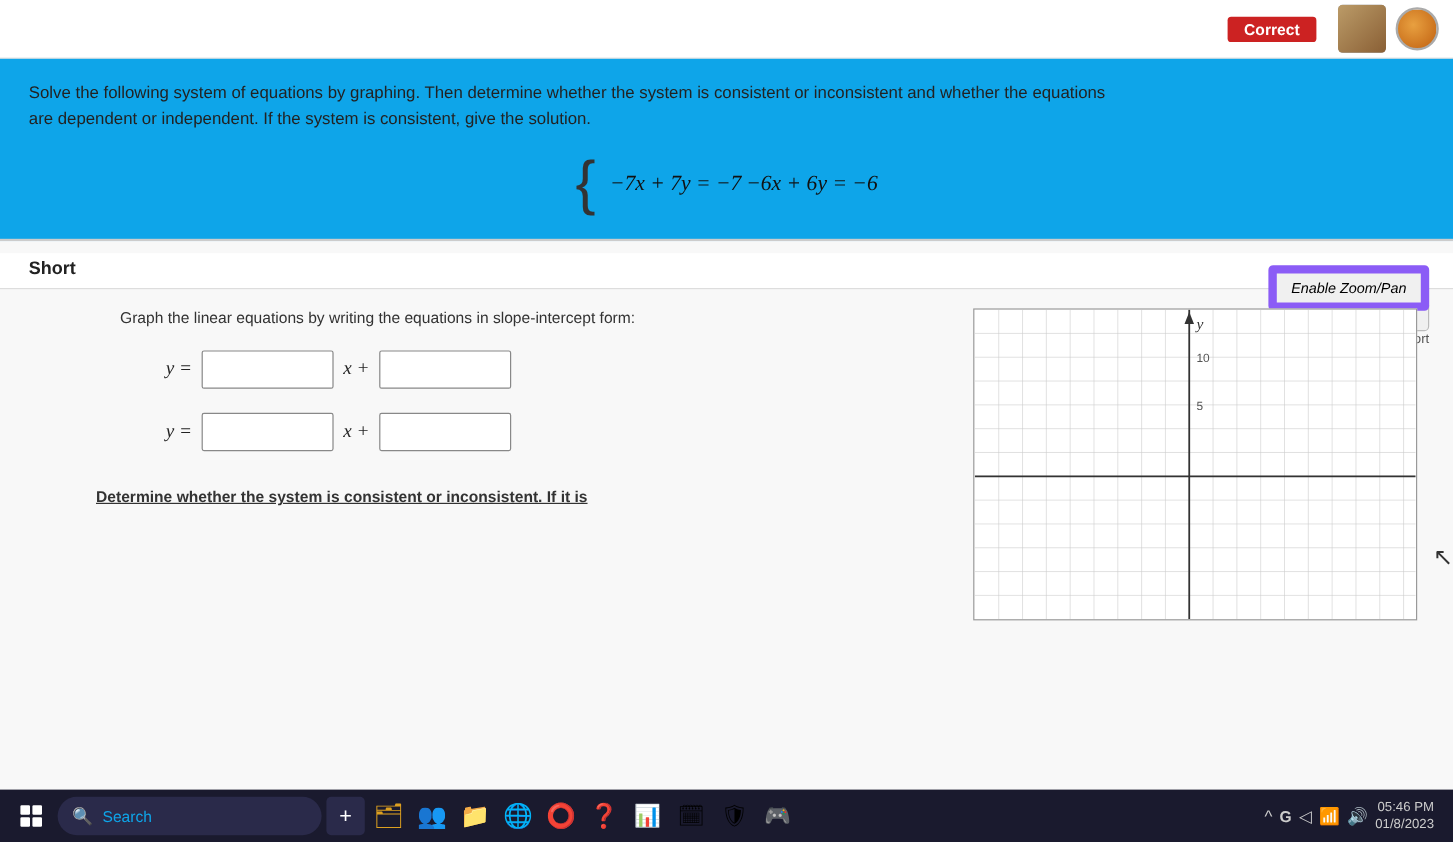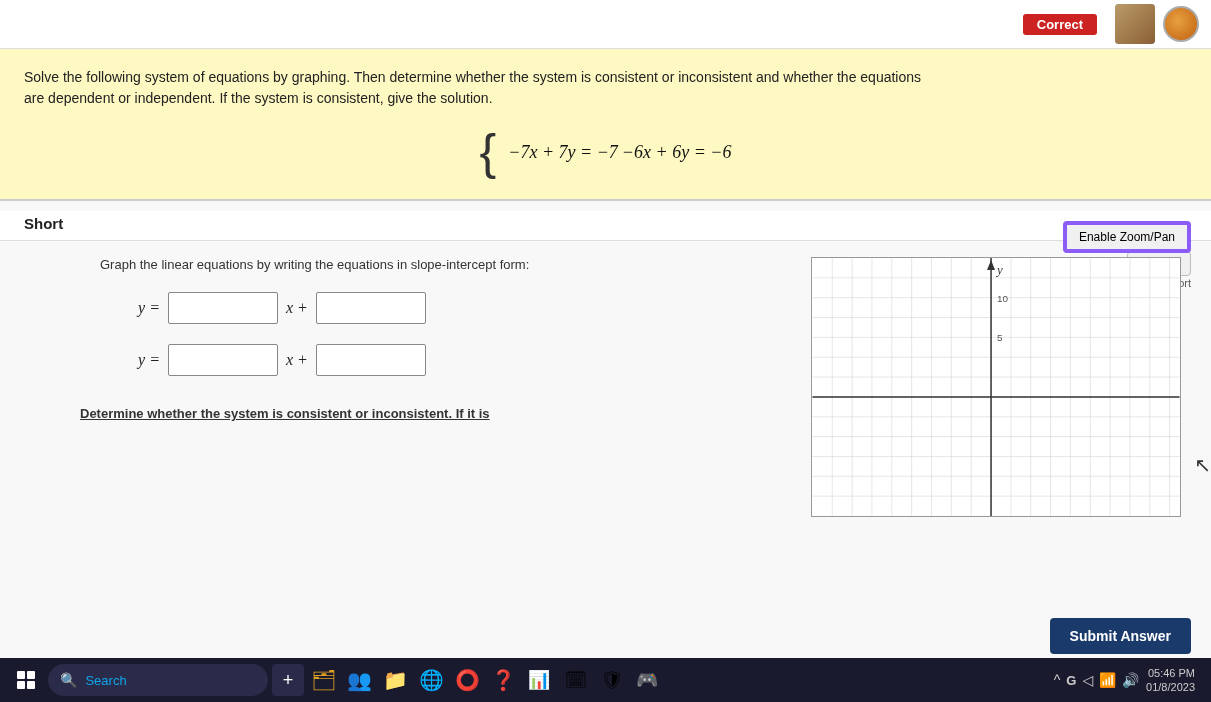--- a/index.html
+++ b/index.html
@@ -50,21 +50,21 @@
       height: 36px;
       border-radius: 50%;
       background: radial-gradient(circle at 40% 40%, #e8a040, #c06010);
       border: 2px solid #aaa;
     }
 
     
     .problem-section {
       padding: 18px 24px 14px 24px;
       border-bottom: 2px solid #ccc;
-      background: #fef9c3;
+      background: #0ea5e9;
     }
 
     .problem-text {
       font-size: 14px;
       color: #222;
       line-height: 1.5;
       max-width: 900px;
     }
 
     .equations-block {
@@ -213,25 +213,26 @@
     .graph-side {
       width: 380px;
       position: relative;
     }
 
     .enable-zoom-btn {
       position: absolute;
       top: -36px;
       right: 0;
       background: #f0f0f0;
-      border: 4px solid #8b5cf6;
+      border: 7px solid #8b5cf6;
       border-radius: 4px;
       padding: 5px 12px;
       font-size: 12px;
       cursor: pointer;
+      font-style: italic;
     }
 
     .graph-canvas {
       width: 370px;
       height: 260px;
       border: 1px solid #999;
       background: #fff;
       position: relative;
       overflow: hidden;
     }
@@ -496,21 +497,20 @@
 
             <text class="tick-label" x="186" y="84">5</text>
 
           </svg>
         </div>
 
         <div class="cursor-arrow">↖</div>
       </div>
     </div>
 
-    <button class="submit-btn">Submit Answer</button>
   </div>
 </div>
 
 <div class="taskbar">
 
   <div class="taskbar-start">
     <div class="win-grid">
       <div class="win-cell"></div>
       <div class="win-cell"></div>
       <div class="win-cell"></div>

